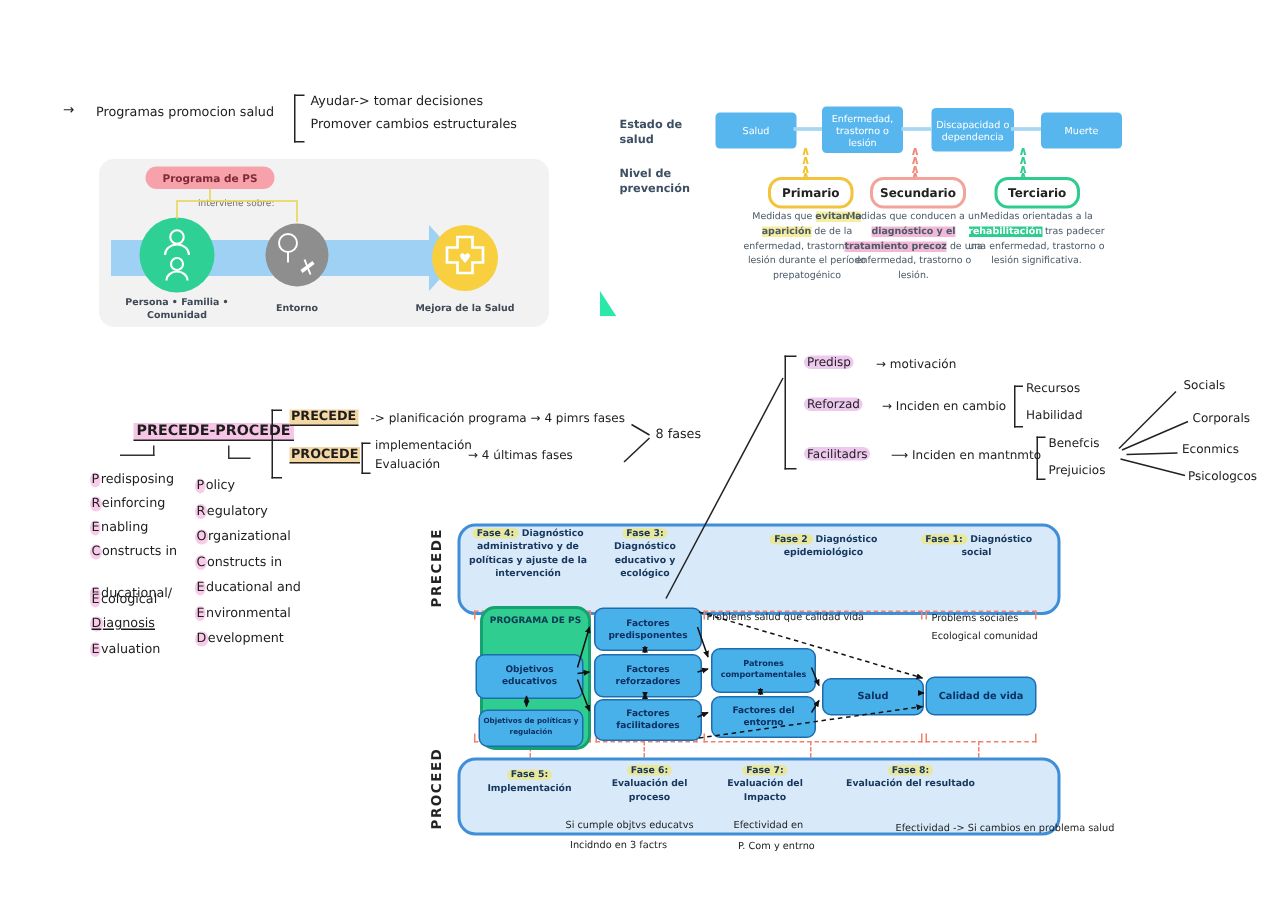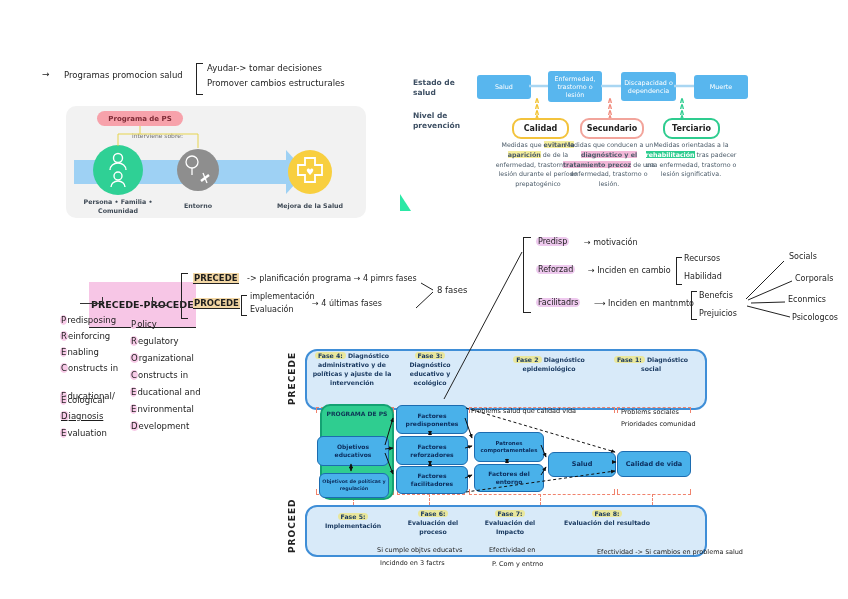--- a/index.html
+++ b/index.html
@@ -22,21 +22,21 @@
   .state-box{background:#58b6ee;color:#fff;font-size:6.4px;display:flex;align-items:center;justify-content:center;text-align:center;border-radius:3px;line-height:1.25;padding:1px;}
   .chev{display:flex;flex-direction:column;align-items:center;width:14px;font-size:8px;font-weight:bold;line-height:.72;}
   .chev span::before{content:"\2227";}
   .level-pill{border:2.5px solid;border-radius:9px;background:#fff;font-size:8px;font-weight:bold;color:#222;display:flex;align-items:center;justify-content:center;}
   .level-desc{font-size:6.3px;line-height:1.55;text-align:center;color:#4a5a68;}
   .hl-y{background:#f5ee9c;font-weight:bold;}
   .hl-p{background:#f3b8d8;font-weight:bold;}
   .hl-g{background:#2ecc8f;color:#fff;font-weight:bold;}
   
   .models-heading{left:60px;top:246px;width:154px;height:15px;background:#a8d3f2;border-radius:3px;font-size:8px;letter-spacing:.4px;padding:1px 0 0 6px;}
-  .acronym{left:89px;top:282px;font-size:9.5px;font-weight:bold;background:#f7c6e6;padding:17px 2px;border-bottom:1.2px solid #222;}
+  .acronym{left:89px;top:282px;font-size:9.5px;font-weight:bold;background:#f7c6e6;padding:0 2px;border-bottom:1.2px solid #222;}
   .word-hl{background:#f3d7a4;font-weight:bold;border-bottom:1.2px solid #222;padding:0 1px;font-size:8.5px;}
   .acro-item{font-size:8.5px;}
   .acro-item::first-letter{background:#f8cbe8;border-radius:50%;padding:0 1px;}
   .term-hl{background:#eec9ee;border-radius:6px;padding:0 2px;font-size:8px;}
   
   .vert-label{width:14px;writing-mode:vertical-rl;transform:rotate(180deg);font-size:9px;font-weight:bold;letter-spacing:1px;color:#222;text-align:center;}
   .dg-container{background:#d8eaf9;border:2px solid #3f8ed7;border-radius:12px;}
   .phase{text-align:center;font-size:6.2px;font-weight:bold;color:#17375e;line-height:1.45;}
   .ftag{background:#e9e79c;border-radius:5px;padding:0 3px;}
   .hook-t{border:1.6px dashed #f0826c;border-bottom:none;height:5px;}
@@ -107,21 +107,21 @@
       <span></span>
       <span></span>
       <span></span>
     </div>
   <div class="abs chev" style="left:675px;top:98px;color:#2ecc8f;">
       <span></span>
       <span></span>
       <span></span>
       <span></span>
     </div>
-  <div class="abs level-pill" style="left:512px;top:118px;width:53px;height:17px;border-color:#f3c33c;">Calidad</div>
+  <div class="abs level-pill" style="left:512px;top:118px;width:53px;height:17px;border-color:#f3c33c;">Primario</div>
   <div class="abs level-pill" style="left:580px;top:118px;width:60px;height:17px;border-color:#f2a49b;">Secundario</div>
   <div class="abs level-pill" style="left:663px;top:118px;width:53px;height:17px;border-color:#2ecc8f;">Terciario</div>
   <div class="abs level-desc" style="left:491px;top:140px;width:94px;"><span>Medidas que </span><span class="hl-y">evitan la aparición</span><span> de de la enfermedad, trastorno o la lesión durante el período prepatogénico</span></div>
   <div class="abs level-desc" style="left:561px;top:140px;width:96px;"><span>Medidas que conducen a un </span><span class="hl-p">diagnóstico y el tratamiento precoz</span><span> de una enfermedad, trastorno o lesión.</span></div>
   <div class="abs level-desc" style="left:644px;top:140px;width:94px;"><span>Medidas orientadas a la </span><span class="hl-g">rehabilitación</span><span> tras padecer una enfermedad, trastorno o lesión significativa.</span></div>
 
   <div class="abs" style="left:400px;top:194px;width:11px;height:17px;background:#2be8a6;clip-path:polygon(0 0,100% 100%,0 100%);"></div>
 
   <span class="abs acronym">PRECEDE-PROCEDE</span>
   <div class="abs" style="left:80px;top:297px;width:22px;height:6px;border-right:1px solid #333;border-bottom:1px solid #333;"></div>
@@ -199,21 +199,21 @@
   <div class="abs bluebox" style="left:396px;top:405px;width:68px;height:25px;font-size:6px;">Factores predisponentes</div>
   <div class="abs bluebox" style="left:396px;top:436px;width:68px;height:25px;font-size:6px;">Factores reforzadores</div>
   <div class="abs bluebox" style="left:396px;top:466px;width:68px;height:24px;font-size:6px;">Factores facilitadores</div>
   <div class="abs bluebox" style="left:474px;top:432px;width:66px;height:26px;font-size:5.4px;">Patrones comportamentales</div>
   <div class="abs bluebox" style="left:474px;top:464px;width:66px;height:24px;font-size:6px;">Factores del entorno</div>
   <div class="abs bluebox" style="left:548px;top:452px;width:64px;height:21px;font-size:6.5px;">Salud</div>
   <div class="abs bluebox" style="left:617px;top:451px;width:70px;height:22px;font-size:6.5px;">Calidad de vida</div>
 
   <div class="abs note" style="left:471px;top:407px;width:130px;">Problems salud que  calidad vida</div>
   <div class="abs note" style="left:621px;top:408px;">Problems sociales</div>
-  <div class="abs note" style="left:621px;top:420px;">Prioridades comunidad</div>
+  <div class="abs note" style="left:621px;top:420px;">Ecological comunidad</div>
 
   <div class="abs vert-label" style="left:287px;top:503px;height:50px;">PROCEED</div>
   <div class="abs dg-container" style="left:305px;top:505px;width:398px;height:48px;"></div>
   <div class="abs phase" style="left:313px;top:513px;width:80px;"><span class="ftag">Fase 5:</span><br><span>Implementación</span></div>
   <div class="abs phase" style="left:396px;top:510px;width:74px;"><span class="ftag">Fase 6:</span><br><span>Evaluación del proceso</span></div>
   <div class="abs phase" style="left:475px;top:510px;width:70px;"><span class="ftag">Fase 7:</span><br><span>Evaluación del Impacto</span></div>
   <div class="abs phase" style="left:563px;top:510px;width:88px;"><span class="ftag">Fase 8:</span><br><span>Evaluación del resultado</span></div>
 
   <div class="abs note" style="left:377px;top:546px;">Si cumple objtvs educatvs</div>
   <div class="abs note" style="left:380px;top:559px;">Incidndo en 3 factrs</div>

